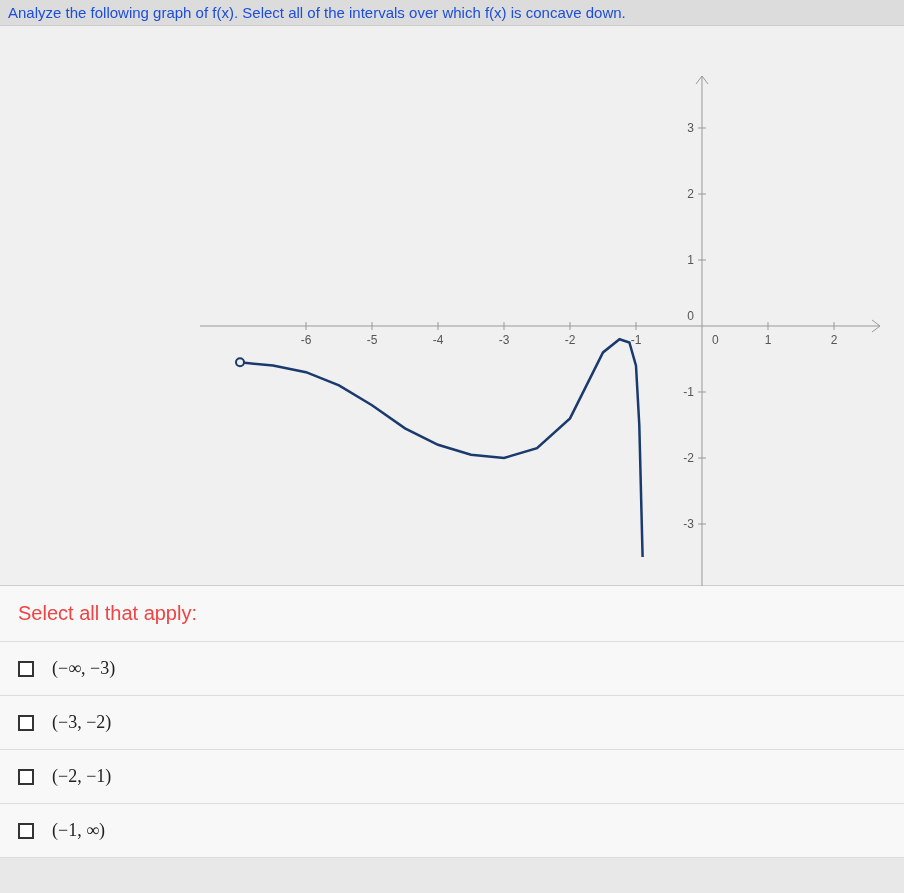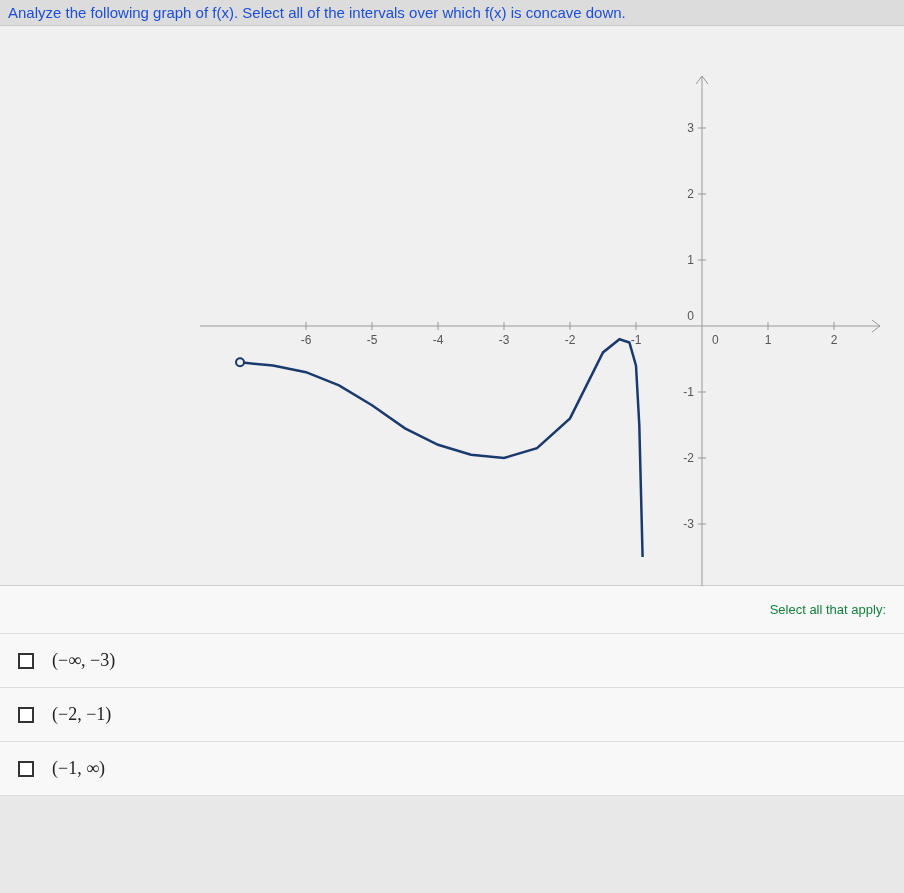--- a/index.html
+++ b/index.html
@@ -28,25 +28,24 @@
   .graph-svg {
     position: absolute;
     top: 0;
     left: 0;
   }
   .answer-section {
     background: #f8f8f8;
   }
   .instruction {
     padding: 16px 18px;
-    font-size: 13px;
-    color: #15803d;
+    font-size: 20px;
+    color: #ef4444;
     background: #f8f8f8;
     border-bottom: 1px solid #ddd;
-    text-align: right;
   }
   .option-row {
     display: flex;
     align-items: center;
     padding: 16px 18px;
     border-bottom: 1px solid #ddd;
     background: #f8f8f8;
     cursor: pointer;
   }
   .checkbox {
@@ -135,20 +134,24 @@
 </div>
 
 <div class="answer-section">
   <div class="instruction">Select all that apply:</div>
 
   <div class="option-row">
     <div class="checkbox"></div>
     <div class="option-label">(−∞, −3)</div>
   </div>
 
+  <div class="option-row">
+    <div class="checkbox"></div>
+    <div class="option-label">(−3, −2)</div>
+  </div>
 
   <div class="option-row">
     <div class="checkbox"></div>
     <div class="option-label">(−2, −1)</div>
   </div>
 
   <div class="option-row">
     <div class="checkbox"></div>
     <div class="option-label">(−1, ∞)</div>
   </div>

